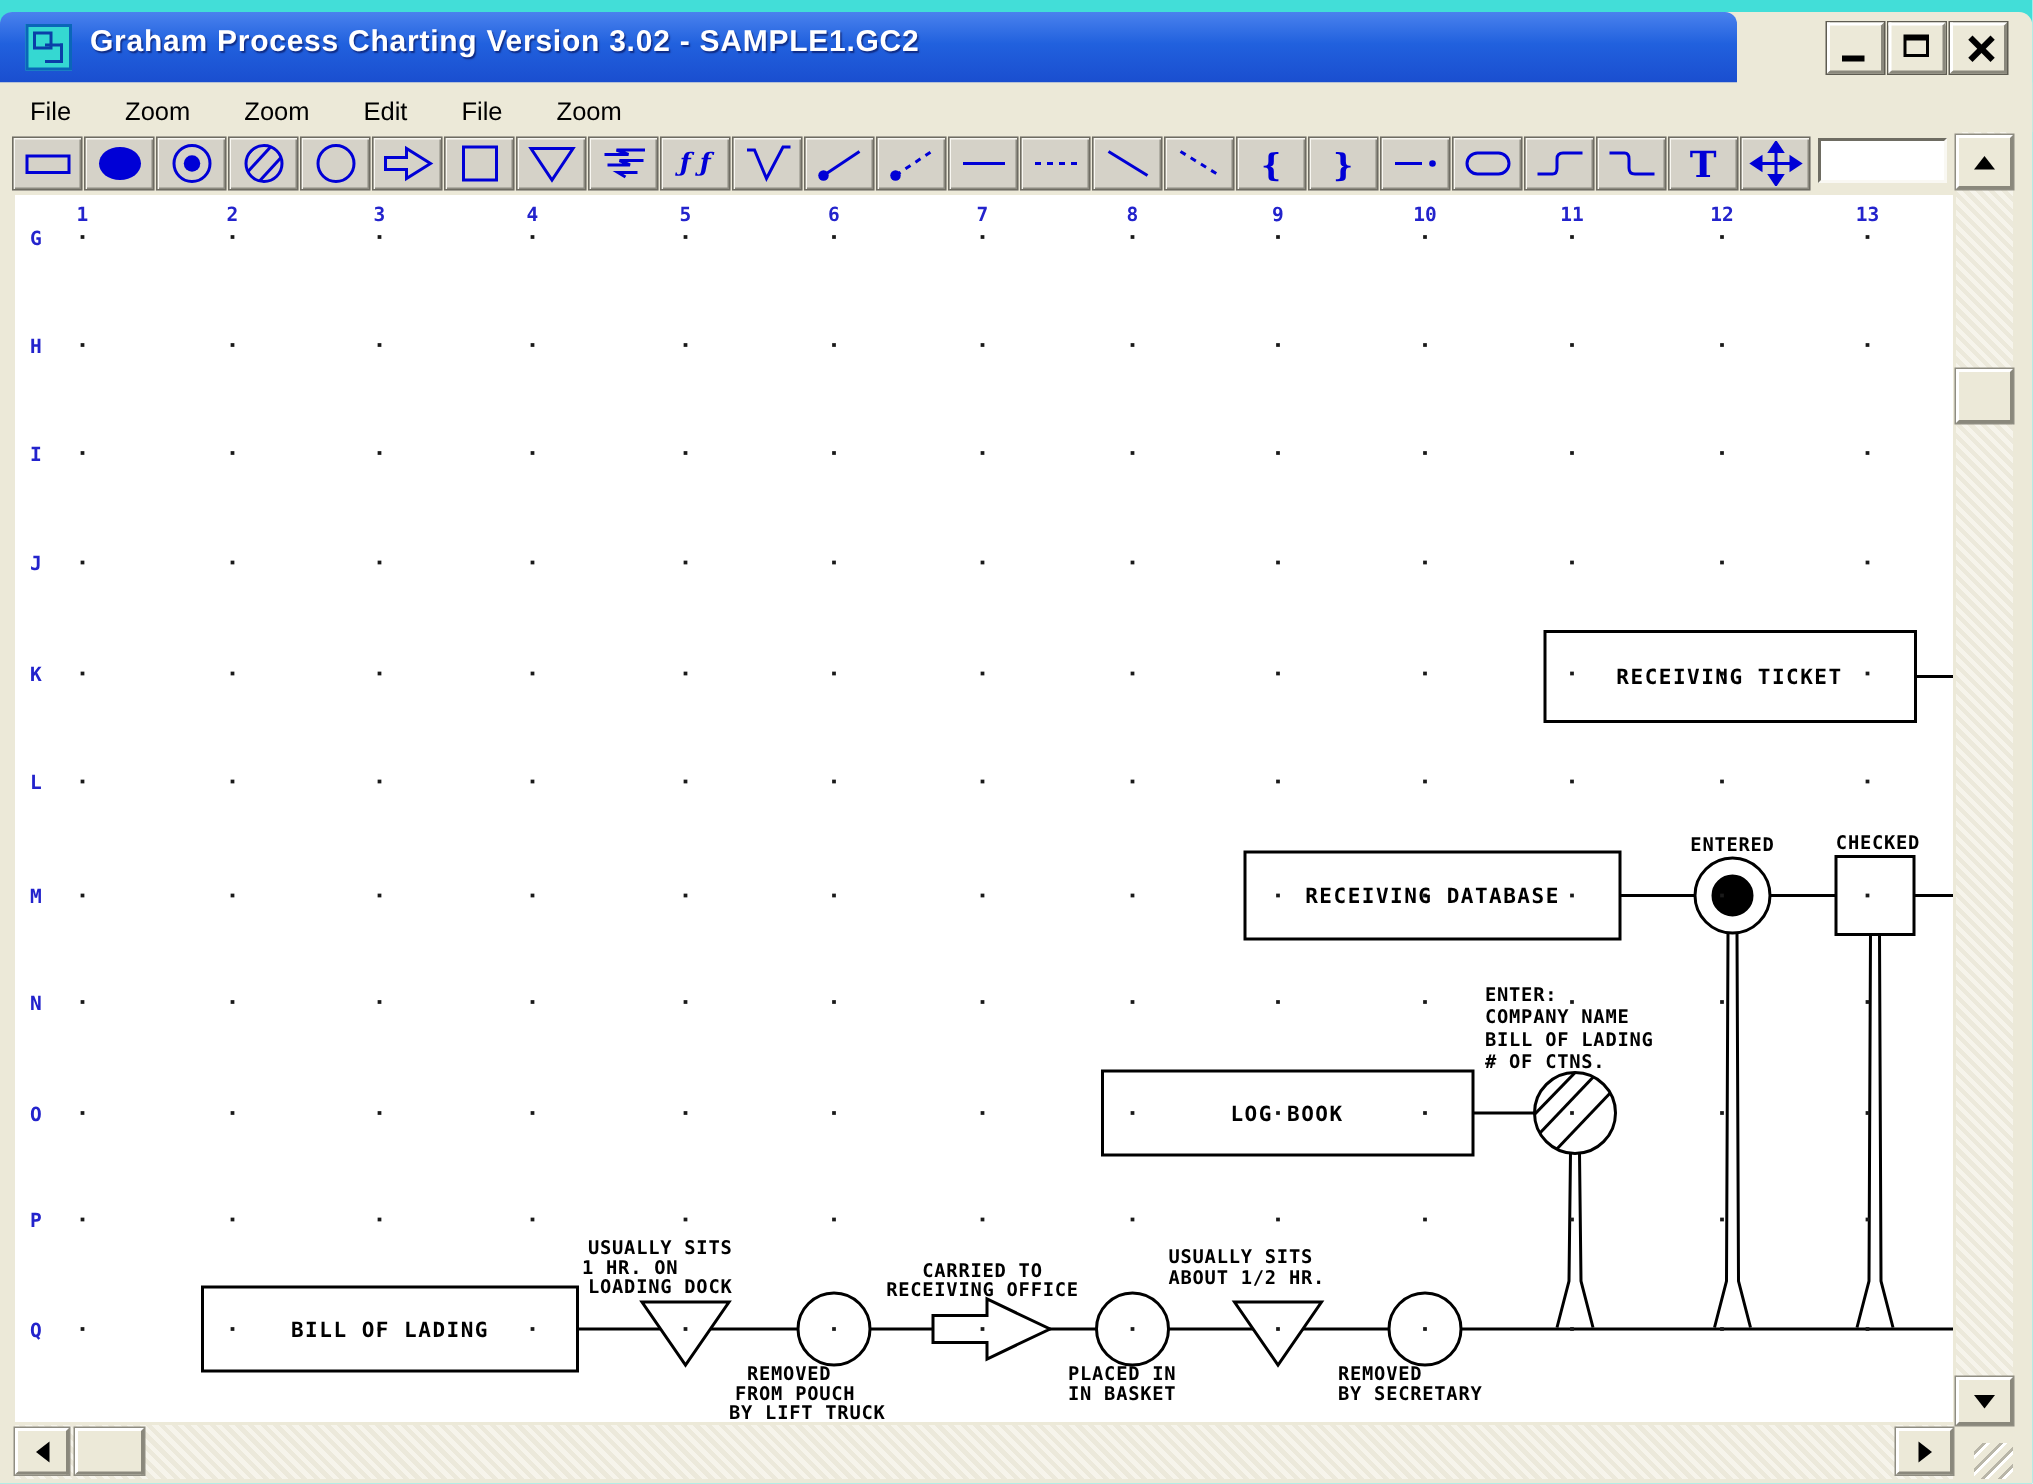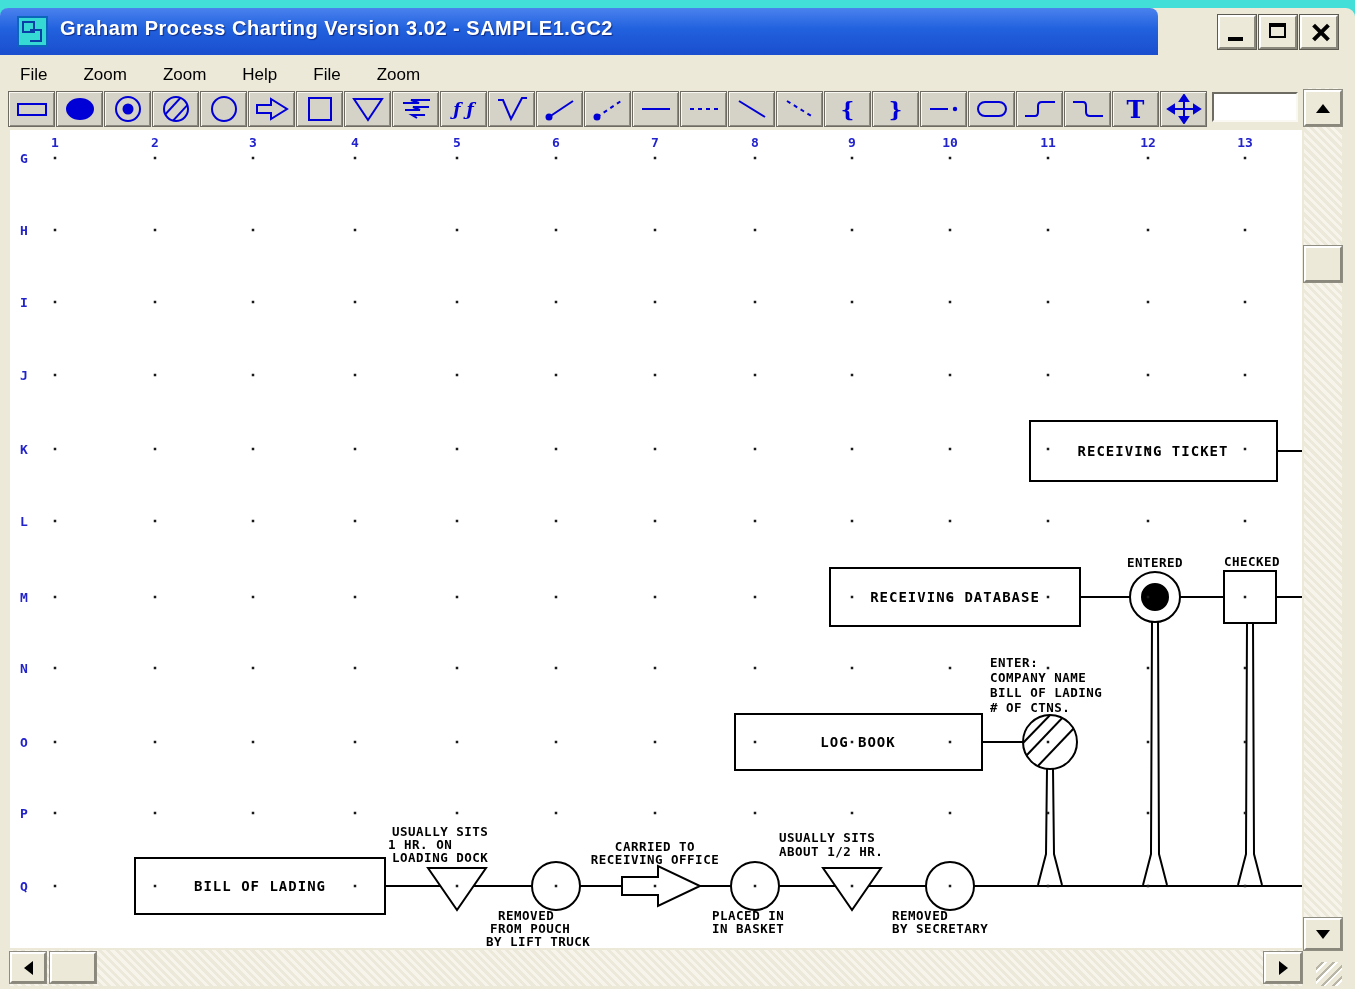--- a/index.html
+++ b/index.html
@@ -81,21 +81,21 @@
     <div class="winbtn" id="btn-close">
         <i></i>
         <i></i>
       </div>
   </div>
 
   <div id="menubar">
     <span class="menu-item">File</span>
     <span class="menu-item">Zoom</span>
     <span class="menu-item">Zoom</span>
-    <span class="menu-item">Help</span>
+    <span class="menu-item">Edit</span>
     <span class="menu-item">File</span>
     <span class="menu-item">Zoom</span>
   </div>
 
   <div id="toolbar">
     <div class="tbtn" style="left: 8px;">
         <svg width="36" height="30" viewBox="0 0 36 30">
           <rect x="4" y="10" width="28" height="11" fill="none" stroke="#0000D6" stroke-width="2"></rect>
         </svg>
       </div>

